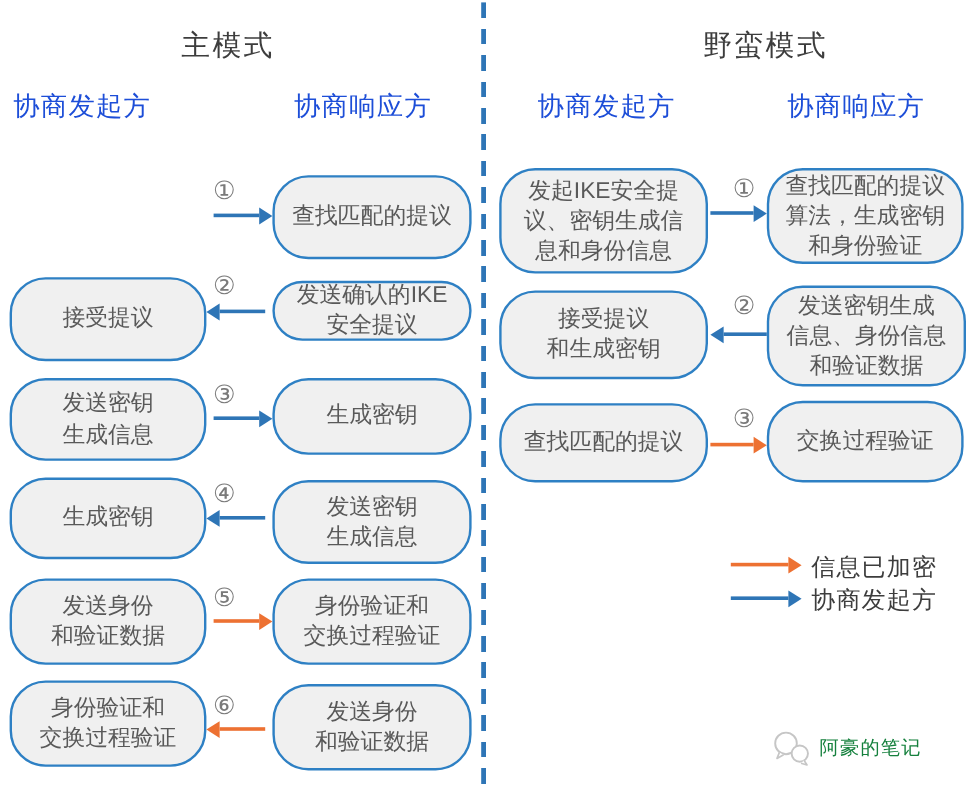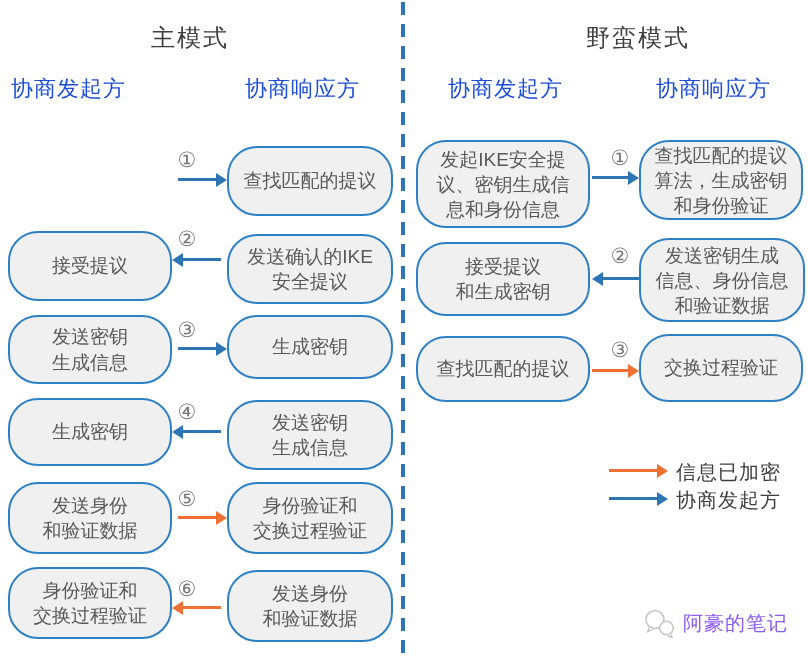--- a/index.html
+++ b/index.html
@@ -42,21 +42,21 @@
   .arrow.left::after{left:-11px;border-right:11px solid;}
   .arrow.blue.right::after{border-left-color:#2e75b6;}
   .arrow.blue.left::after{border-right-color:#2e75b6;}
   .arrow.orange.right::after{border-left-color:#ed7132;}
   .arrow.orange.left::after{border-right-color:#ed7132;}
   .legend-label{
     position:absolute;font-size:20px;color:#3d3d3d;letter-spacing:1px;white-space:nowrap;
   }
   .watermark{
     position:absolute;display:flex;align-items:center;gap:7px;
-    color:#8b5cf6;font-size:20px;letter-spacing:1px;white-space:nowrap;
+    color:#15803d;font-size:16px;letter-spacing:1px;white-space:nowrap;
   }
 </style>
 </head>
 <body>
 
 <div class="canvas">
 
   <div class="divider"></div>
 
   <section class="half" style="left:0">
@@ -64,21 +64,21 @@
     <div class="col-header" style="left:11px;top:74px">协商发起方</div>
     <div class="col-header" style="left:245px;top:74px">协商响应方</div>
 
     <div class="num" style="left:175px;top:148px">①</div>
     <div class="arrow blue right" style="left:178px;top:178px;width:38px"></div>
     <div class="box" style="left:227px;top:146px;width:166px;height:70px">查找匹配的提议</div>
 
     <div class="box" style="left:8px;top:231px;width:164px;height:70px">接受提议</div>
     <div class="num" style="left:175px;top:227px">②</div>
     <div class="arrow blue left" style="left:183px;top:258px;width:38px"></div>
-    <div class="box" style="left:227px;top:234px;width:166px;height:70px">发送确认的IKE
+    <div class="box" style="left:227px;top:234px;width:166px;height:50px">发送确认的IKE
 安全提议</div>
 
     <div class="box" style="left:8px;top:315px;width:164px;height:69px">发送密钥
 生成信息</div>
     <div class="num" style="left:175px;top:318px">③</div>
     <div class="arrow blue right" style="left:178px;top:347px;width:38px"></div>
     <div class="box" style="left:227px;top:315px;width:166px;height:64px">生成密钥</div>
 
     <div class="box" style="left:8px;top:398px;width:164px;height:68px">生成密钥</div>
     <div class="num" style="left:175px;top:400px">④</div>

